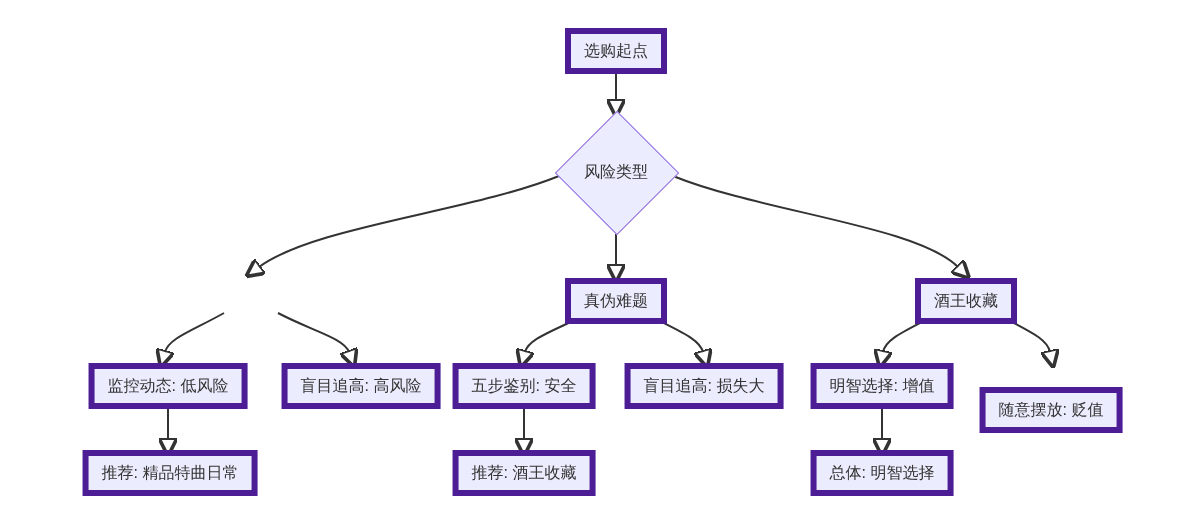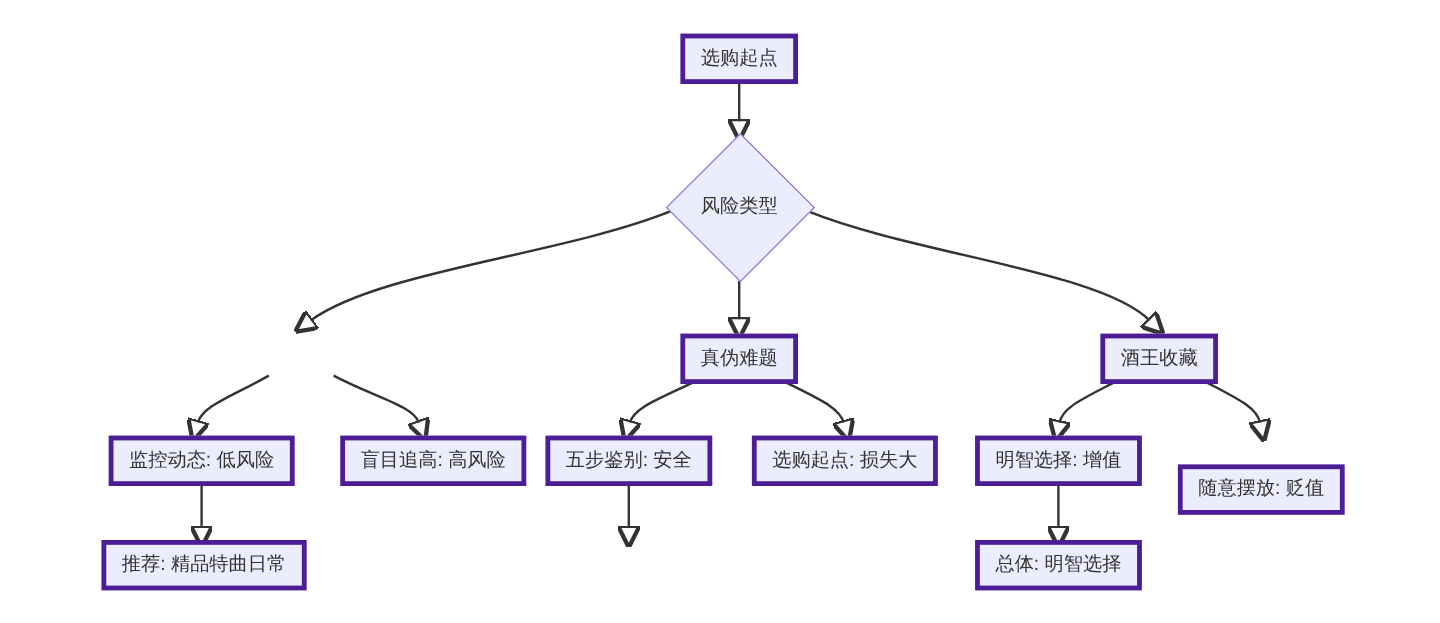--- a/index.html
+++ b/index.html
@@ -15,21 +15,21 @@
     position: absolute;
     left: 0; top: 0;
     width: 1200px; height: 519px;
     pointer-events: none;
   }
   .edge-layer path { fill: none; stroke: #333333; stroke-width: 2px; }
   .node {
     position: absolute;
     transform: translateX(-50%);
     background: #ECECFF;
-    border: 4px solid #4c1d95;
+    border: 6px solid #4c1d95;
     padding: 7px 13px;
     font-size: 16px;
     line-height: 20px;
     color: #333333;
     white-space: nowrap;
     text-align: center;
     box-sizing: border-box;
   }
   .diamond-node { position: absolute; width: 0; height: 0; }
   .diamond-shape {
@@ -93,29 +93,32 @@
   <div class="node" style="left:168px; top:363px;">
     <span>监控动态: 低风险</span>
   </div>
   <div class="node" style="left:349px; top:363px;margin-left:12px;">
     <span>盲目追高: 高风险</span>
   </div>
   <div class="node" style="left:524px; top:363px;">
     <span>五步鉴别: 安全</span>
   </div>
   <div class="node" style="left:704px; top:363px;">
-    <span>选购起点: 损失大</span>
+    <span>盲目追高: 损失大</span>
   </div>
   <div class="node" style="left:882px; top:363px;">
     <span>明智选择: 增值</span>
   </div>
   <div class="node" style="left:1051px; top:363px;margin-top:24px;">
     <span>随意摆放: 贬值</span>
   </div>
 
   <div class="node" style="left:170px; top:450px;">
     <span>推荐: 精品特曲日常</span>
   </div>
+  <div class="node" style="left:524px; top:450px;">
+    <span>推荐: 酒王收藏</span>
+  </div>
   <div class="node" style="left:882px; top:450px;">
     <span>总体: 明智选择</span>
   </div>
 
 </div>
 
 </body></html>

